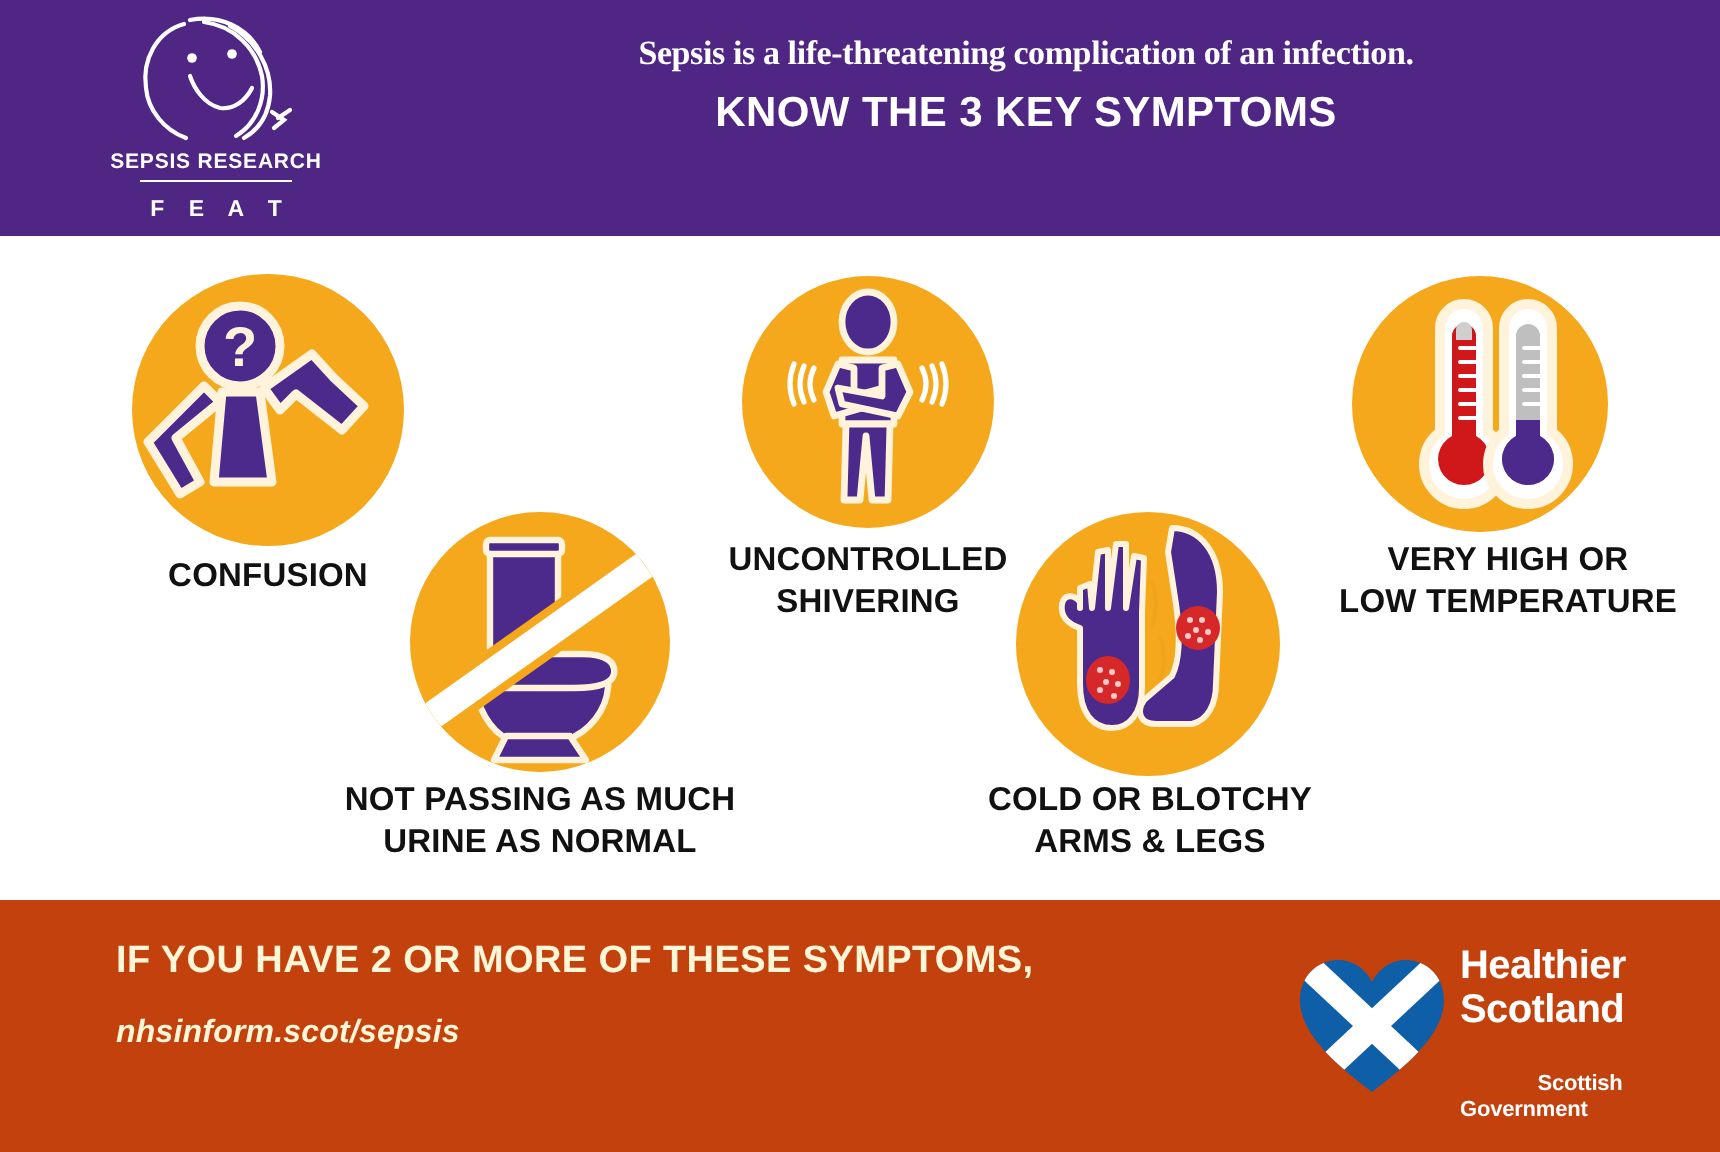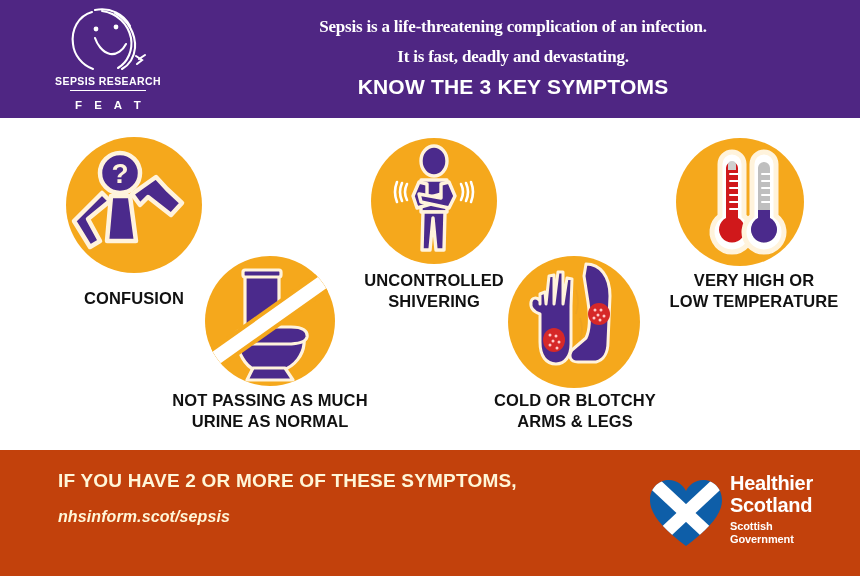--- a/index.html
+++ b/index.html
@@ -189,21 +189,21 @@
     font-weight: bold;
     line-height: 22px;
     letter-spacing: -0.3px;
   }
   .nhs-sub1, .nhs-sub2 {
     font-size: 11px;
     font-weight: bold;
     line-height: 13px;
     letter-spacing: -0.1px;
   }
-  .nhs-sub1 { margin-top: 4px; }
+  .nhs-sub1 { margin-top: 20px; text-align: center; }
 </style>
 </head>
 <body>
 
 <div id="poster">
 
   <div class="header-bar">
 
     <div class="logo-block">
       <div class="logo-face">
@@ -220,21 +220,20 @@
           <path d="M74 48 l6 4 l-5 4 M77 51 l6 -4" fill="none" stroke="#ffffff" stroke-width="2.1" stroke-linecap="round"></path>
         </svg>
       </div>
       <div class="logo-name">SEPSIS RESEARCH</div>
       <div class="logo-rule"></div>
       <div class="logo-feat">F E A T</div>
     </div>
 
     <div class="headline">
       <div class="headline-l1">Sepsis is a life-threatening complication of an infection.</div>
-      <div class="headline-l2">It is fast, deadly and devastating.</div>
       <div class="headline-l3">KNOW THE 3 KEY SYMPTOMS</div>
     </div>
   </div>
 
   <div class="symptoms">
 
     <div class="symptom s-confusion">
       <div class="circle" style="left:66px; top:19px; width:136px; height:136px;">
         <svg viewBox="0 0 136 136" width="136" height="136">
           <g stroke="#FFF3DC" stroke-width="4.5" stroke-linejoin="round" stroke-linecap="round" fill="#4B2A8C">
@@ -244,21 +243,21 @@
             <path d="M45 59 L41 104 L70 104 L64 59 Z"></path>
 
             <path d="M44 64 L22 82 L34 104 L24 110 L8 84 L36 56 Z"></path>
 
             <path d="M66 57 L90 40 L101 52 L116 66 L105 78 L82 60 L74 68 Z"></path>
           </g>
 
           <text x="54" y="46" text-anchor="middle" font-family="Liberation Sans, sans-serif" font-size="28" font-weight="bold" fill="#FFF3DC">?</text>
         </svg>
       </div>
-      <div class="label" style="left:36px; top:160px; width:196px;margin-top:10px;">CONFUSION</div>
+      <div class="label" style="left:36px; top:160px; width:196px;">CONFUSION</div>
     </div>
 
     <div class="symptom s-urine">
       <div class="circle" style="left:205px; top:138px; width:130px; height:130px;">
         <svg viewBox="0 0 130 130" width="130" height="130">
           <g stroke="#FFF3DC" stroke-width="3.2" stroke-linejoin="round" fill="#4B2A8C">
 
             <rect x="40" y="18" width="34" height="52" rx="2"></rect>
             <rect x="38" y="14" width="38" height="7" rx="2"></rect>
             <rect x="44" y="70" width="26" height="8"></rect>

